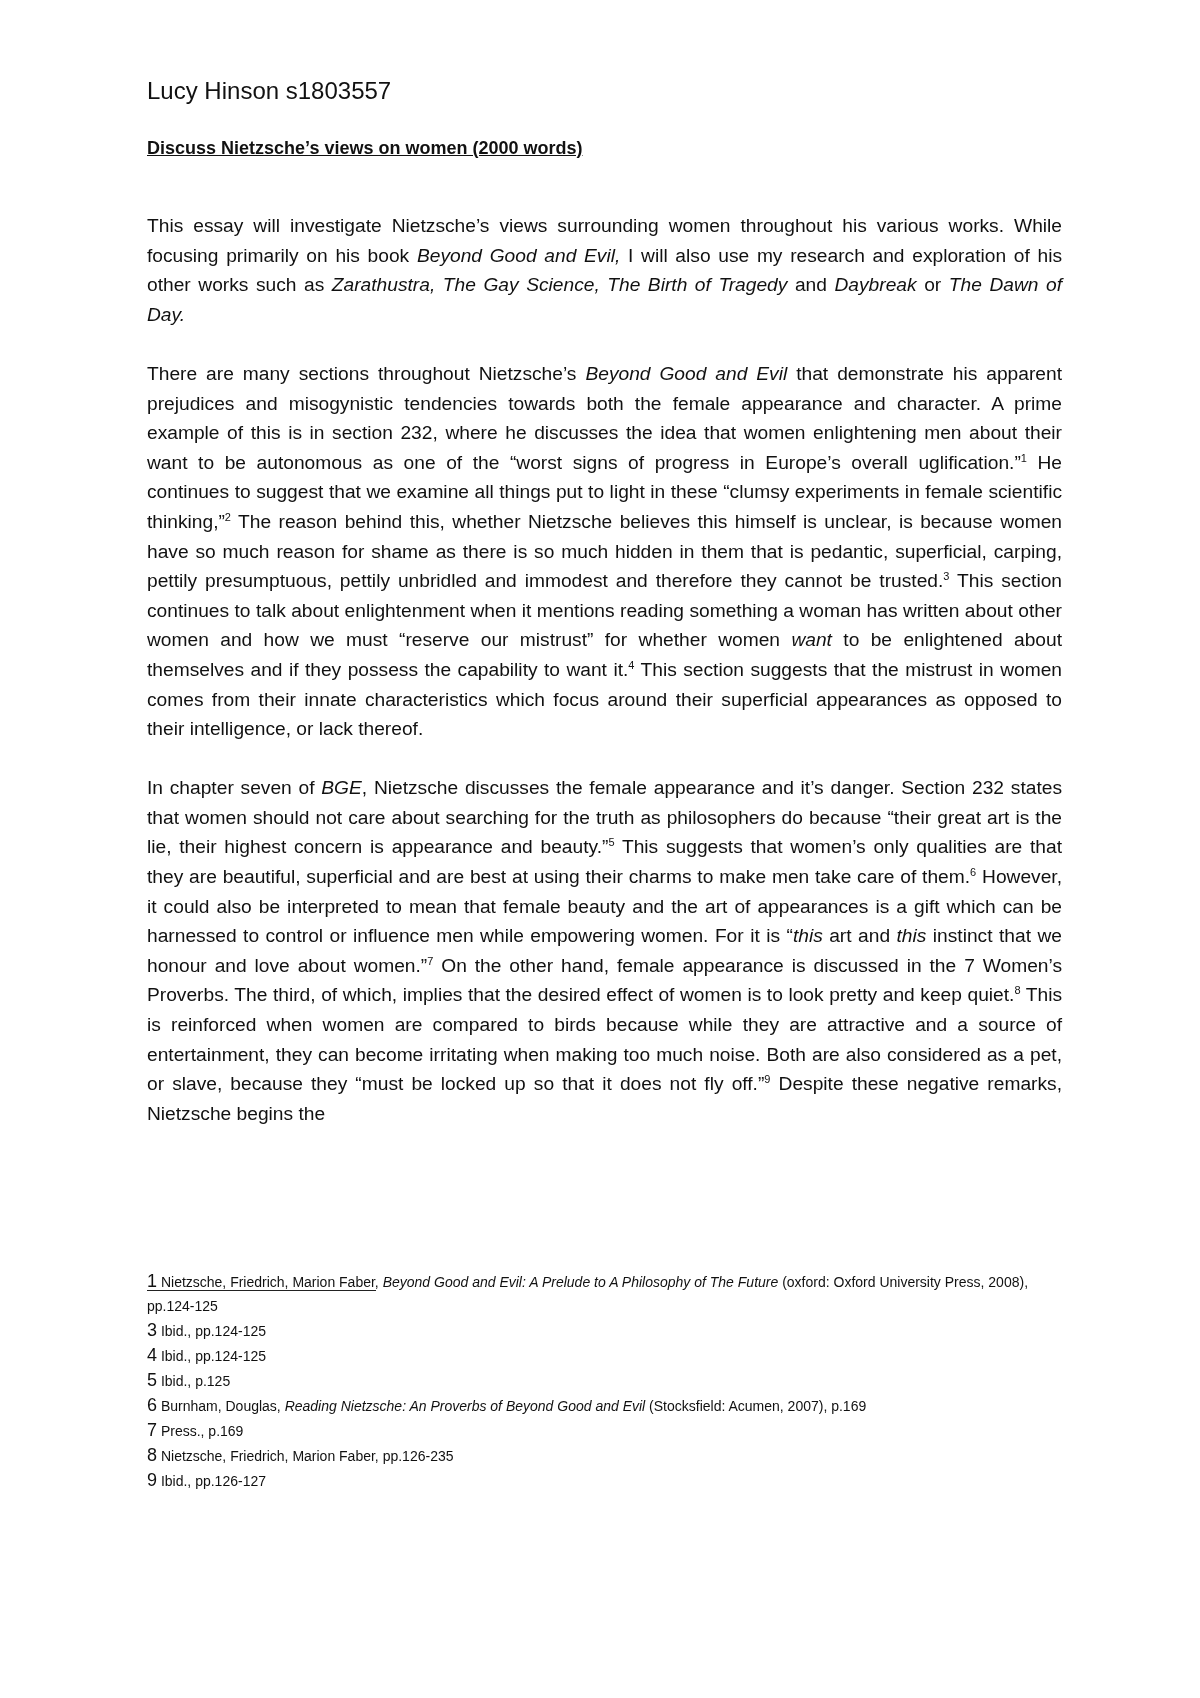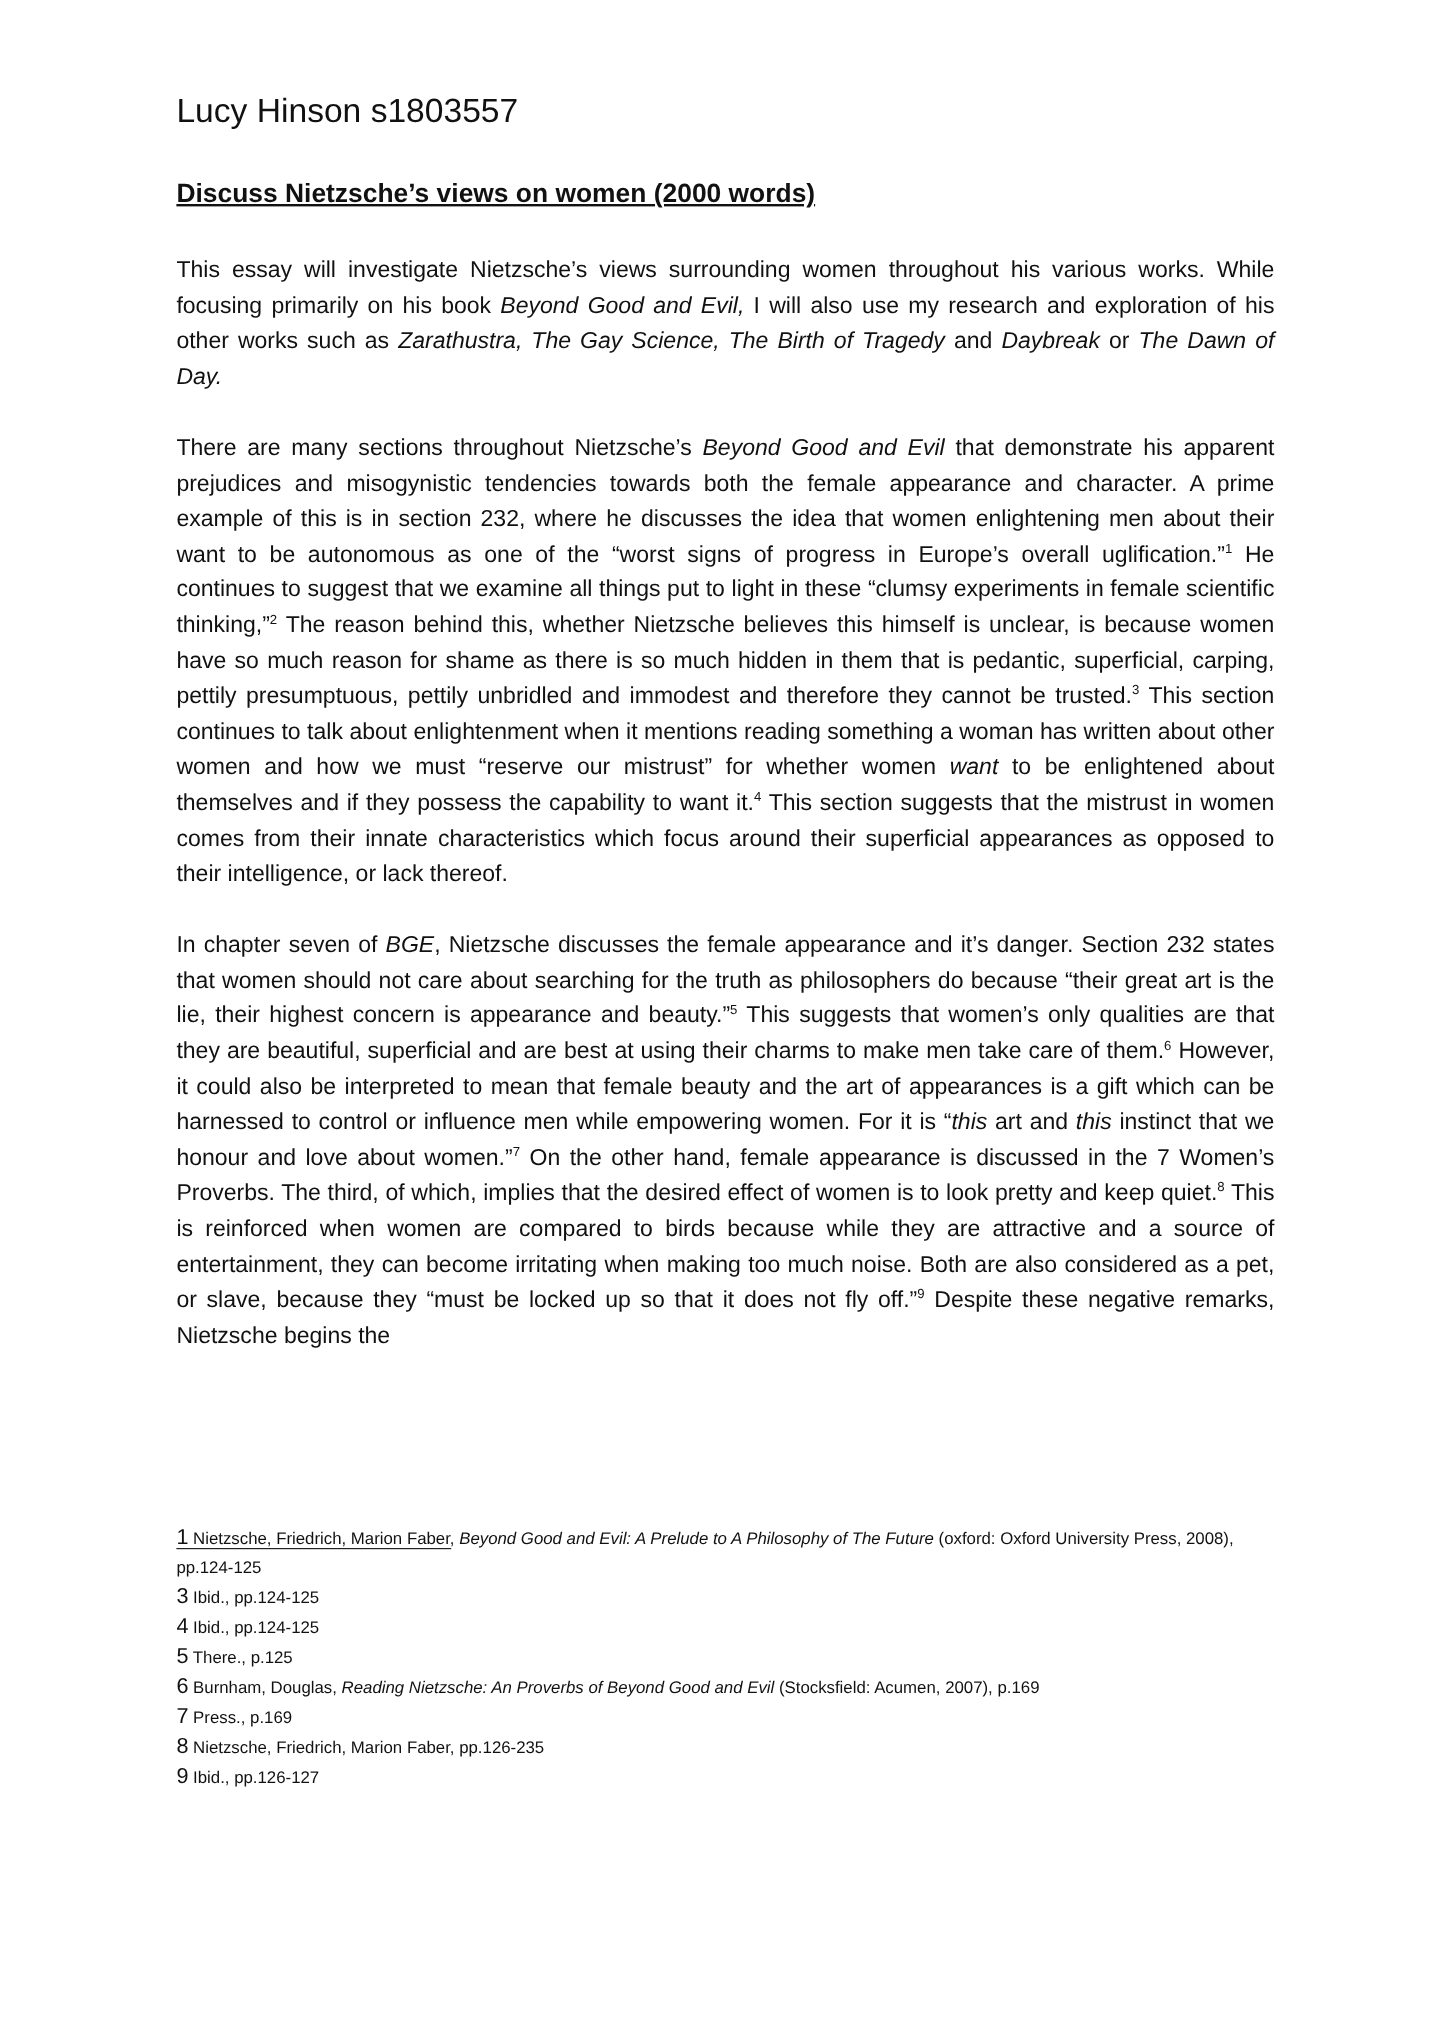--- a/index.html
+++ b/index.html
@@ -1,20 +1,20 @@
 <!DOCTYPE html>
 <html><head>
 <meta charset="utf-8">
 <style>
   html, body { margin: 0; padding: 0; background: #ffffff; }
   body { width: 1200px; height: 1698px; position: relative; overflow: hidden;
          font-family: "Liberation Sans", sans-serif; color: #111; }
   .page { position: absolute; left: 147px; top: 0; width: 915px; }
-  .author { position: absolute; top: 77px; left: 0; font-size: 28px; }
-  .title { position: absolute; top: 148px; left: 0; font-size: 22px; font-weight: bold;
+  .author { position: absolute; top: 77px; left: 0; font-size: 24px; }
+  .title { position: absolute; top: 138px; left: 0; font-size: 18px; font-weight: bold;
            text-decoration: underline; }
   .body { position: absolute; top: 211px; left: 0; width: 915px; font-size: 19.2px;
           line-height: 29.6px; text-align: justify; }
   .body p { margin: 0 0 29.6px 0; }
   sup { font-size: 11px; line-height: 0; }
   .fn-rule { position: absolute; top: 1290px; left: 0; width: 229px; height: 0;
              border-top: 1.3px solid #222; }
   .footnotes { position: absolute; top: 1269px; left: 0; width: 915px; font-size: 14px;
                line-height: 24px; }
   .fn { margin: 0; }
@@ -29,19 +29,19 @@
   <div class="body" id="body">
       <p><span>This essay will investigate Nietzsche’s views surrounding women throughout his various works. While focusing primarily on his book </span><em>Beyond Good and Evil,</em><span> I will also use my research and exploration of his other works such as </span><em>Zarathustra, The Gay Science, The Birth of Tragedy</em><span> and </span><em>Daybreak</em><span> or </span><em>The Dawn of Day.</em></p>
       <p><span>There are many sections throughout Nietzsche’s </span><em>Beyond Good and Evil</em><span> that demonstrate his apparent prejudices and misogynistic tendencies towards both the female appearance and character. A prime example of this is in section 232, where he discusses the idea that women enlightening men about their want to be autonomous as one of the “worst signs of progress in Europe’s overall uglification.”</span><sup>1</sup><span> He continues to suggest that we examine all things put to light in these “clumsy experiments in female scientific thinking,”</span><sup>2</sup><span> The reason behind this, whether Nietzsche believes this himself is unclear, is because women have so much reason for shame as there is so much hidden in them that is pedantic, superficial, carping, pettily presumptuous, pettily unbridled and immodest and therefore they cannot be trusted.</span><sup>3</sup><span> This section continues to talk about enlightenment when it mentions reading something a woman has written about other women and how we must “reserve our mistrust” for whether women </span><em>want</em><span> to be enlightened about themselves and if they possess the capability to want it.</span><sup>4</sup><span> This section suggests that the mistrust in women comes from their innate characteristics which focus around their superficial appearances as opposed to their intelligence, or lack thereof.</span></p>
       <p><span>In chapter seven of </span><em>BGE</em><span>, Nietzsche discusses the female appearance and it’s danger. Section 232 states that women should not care about searching for the truth as philosophers do because “their great art is the lie, their highest concern is appearance and beauty.”</span><sup>5</sup><span> This suggests that women’s only qualities are that they are beautiful, superficial and are best at using their charms to make men take care of them.</span><sup>6</sup><span> However, it could also be interpreted to mean that female beauty and the art of appearances is a gift which can be harnessed to control or influence men while empowering women. For it is “</span><em>this</em><span> art and </span><em>this</em><span> instinct that we honour and love about women.”</span><sup>7</sup><span> On the other hand, female appearance is discussed in the 7 Women’s Proverbs. The third, of which, implies that the desired effect of women is to look pretty and keep quiet.</span><sup>8</sup><span> This is reinforced when women are compared to birds because while they are attractive and a source of entertainment, they can become irritating when making too much noise. Both are also considered as a pet, or slave, because they “must be locked up so that it does not fly off.”</span><sup>9</sup><span> Despite these negative remarks, Nietzsche begins the</span></p>
     </div>
   <div class="fn-rule"></div>
   <div class="footnotes" id="footnotes">
       <div class="fn"><span class="num">1</span><span> Nietzsche, Friedrich, Marion Faber, </span><em>Beyond Good and Evil: A Prelude to A Philosophy of The Future</em><span> (oxford: Oxford University Press, 2008), pp.124-125</span></div>
       <div class="fn"><span class="num">3</span><span> Ibid., pp.124-125</span></div>
       <div class="fn"><span class="num">4</span><span> Ibid., pp.124-125</span></div>
-      <div class="fn"><span class="num">5</span><span> There., p.125</span></div>
+      <div class="fn"><span class="num">5</span><span> Ibid., p.125</span></div>
       <div class="fn"><span class="num">6</span><span> Burnham, Douglas, </span><em>Reading Nietzsche: An Proverbs of Beyond Good and Evil</em><span> (Stocksfield: Acumen, 2007), p.169</span></div>
       <div class="fn"><span class="num">7</span><span> Press., p.169</span></div>
       <div class="fn"><span class="num">8</span><span> Nietzsche, Friedrich, Marion Faber, pp.126-235</span></div>
       <div class="fn"><span class="num">9</span><span> Ibid., pp.126-127</span></div>
     </div>
 </div>
 
 </body></html>

